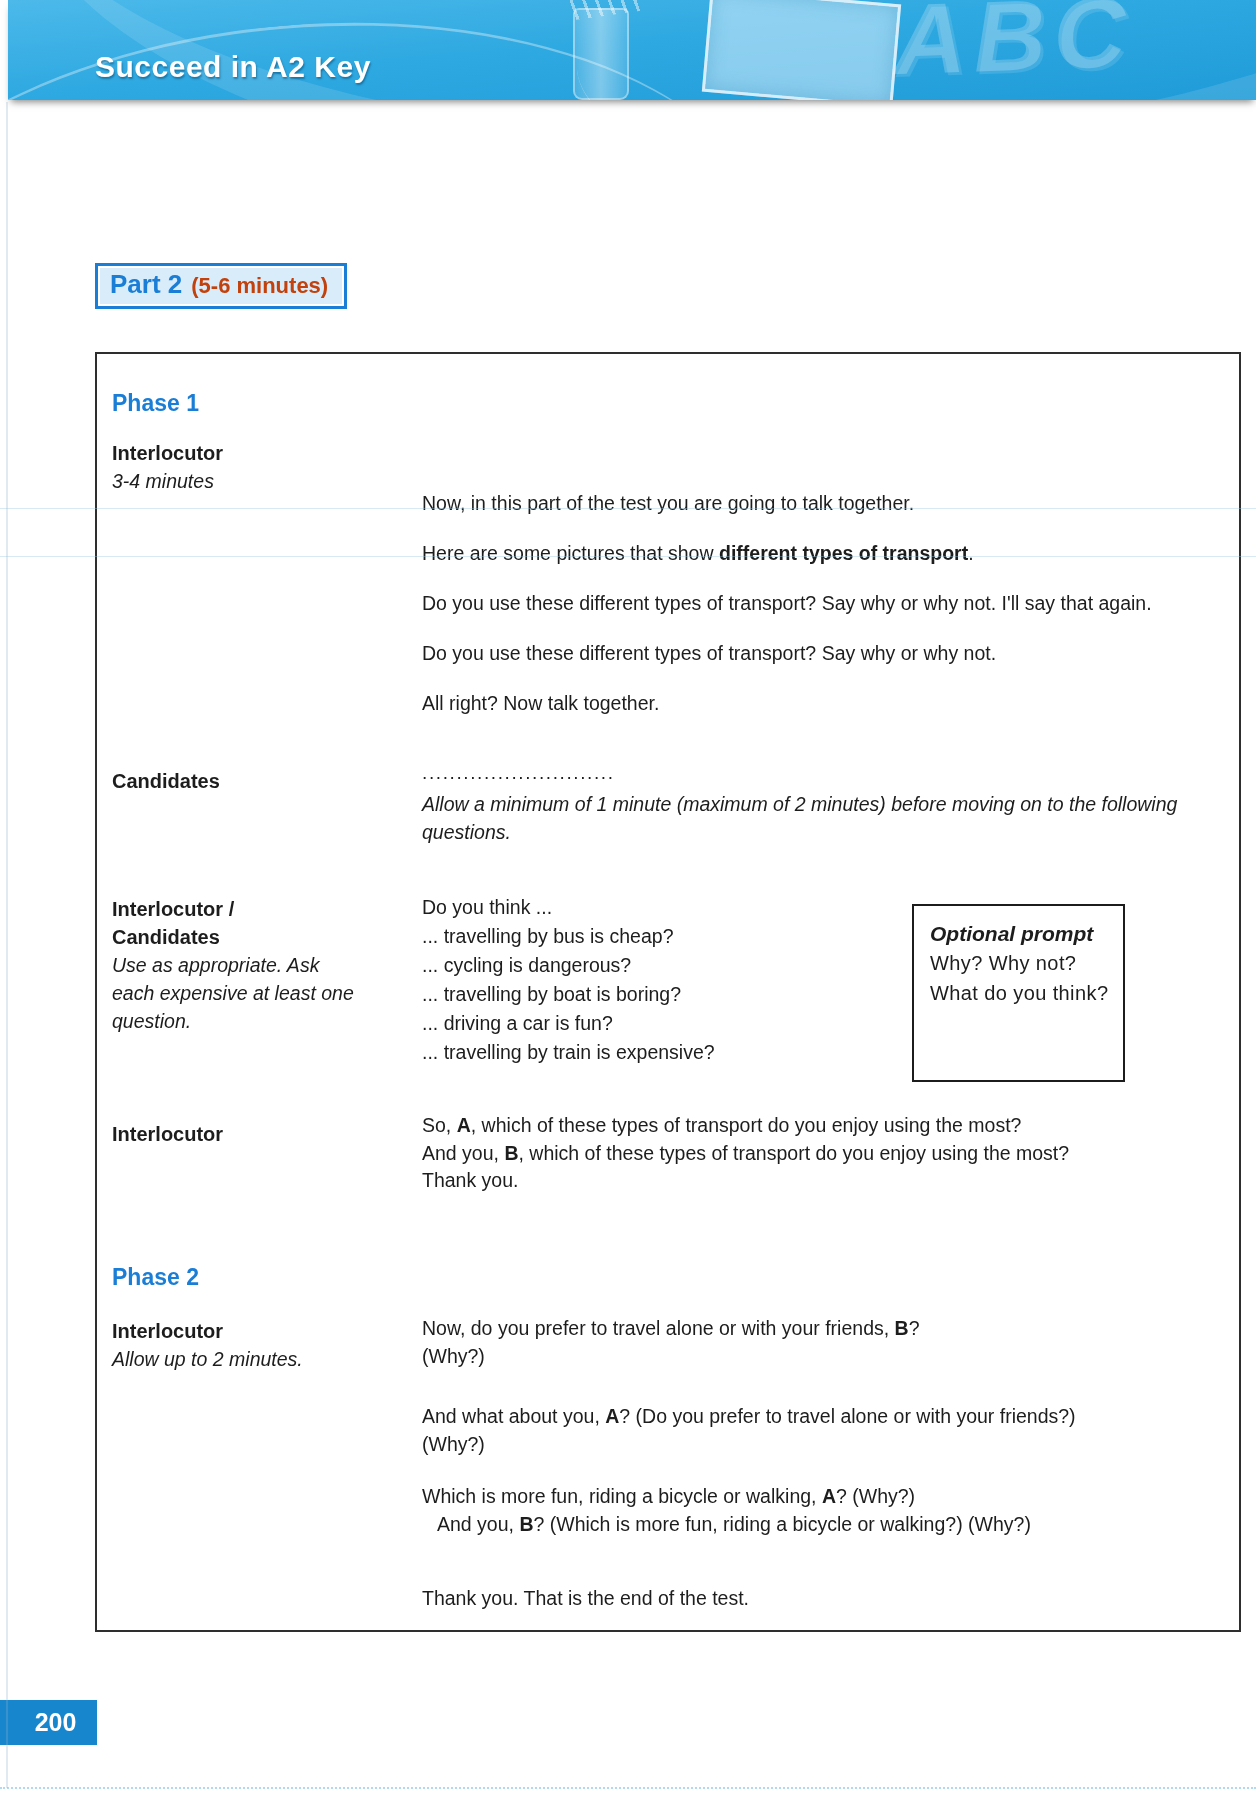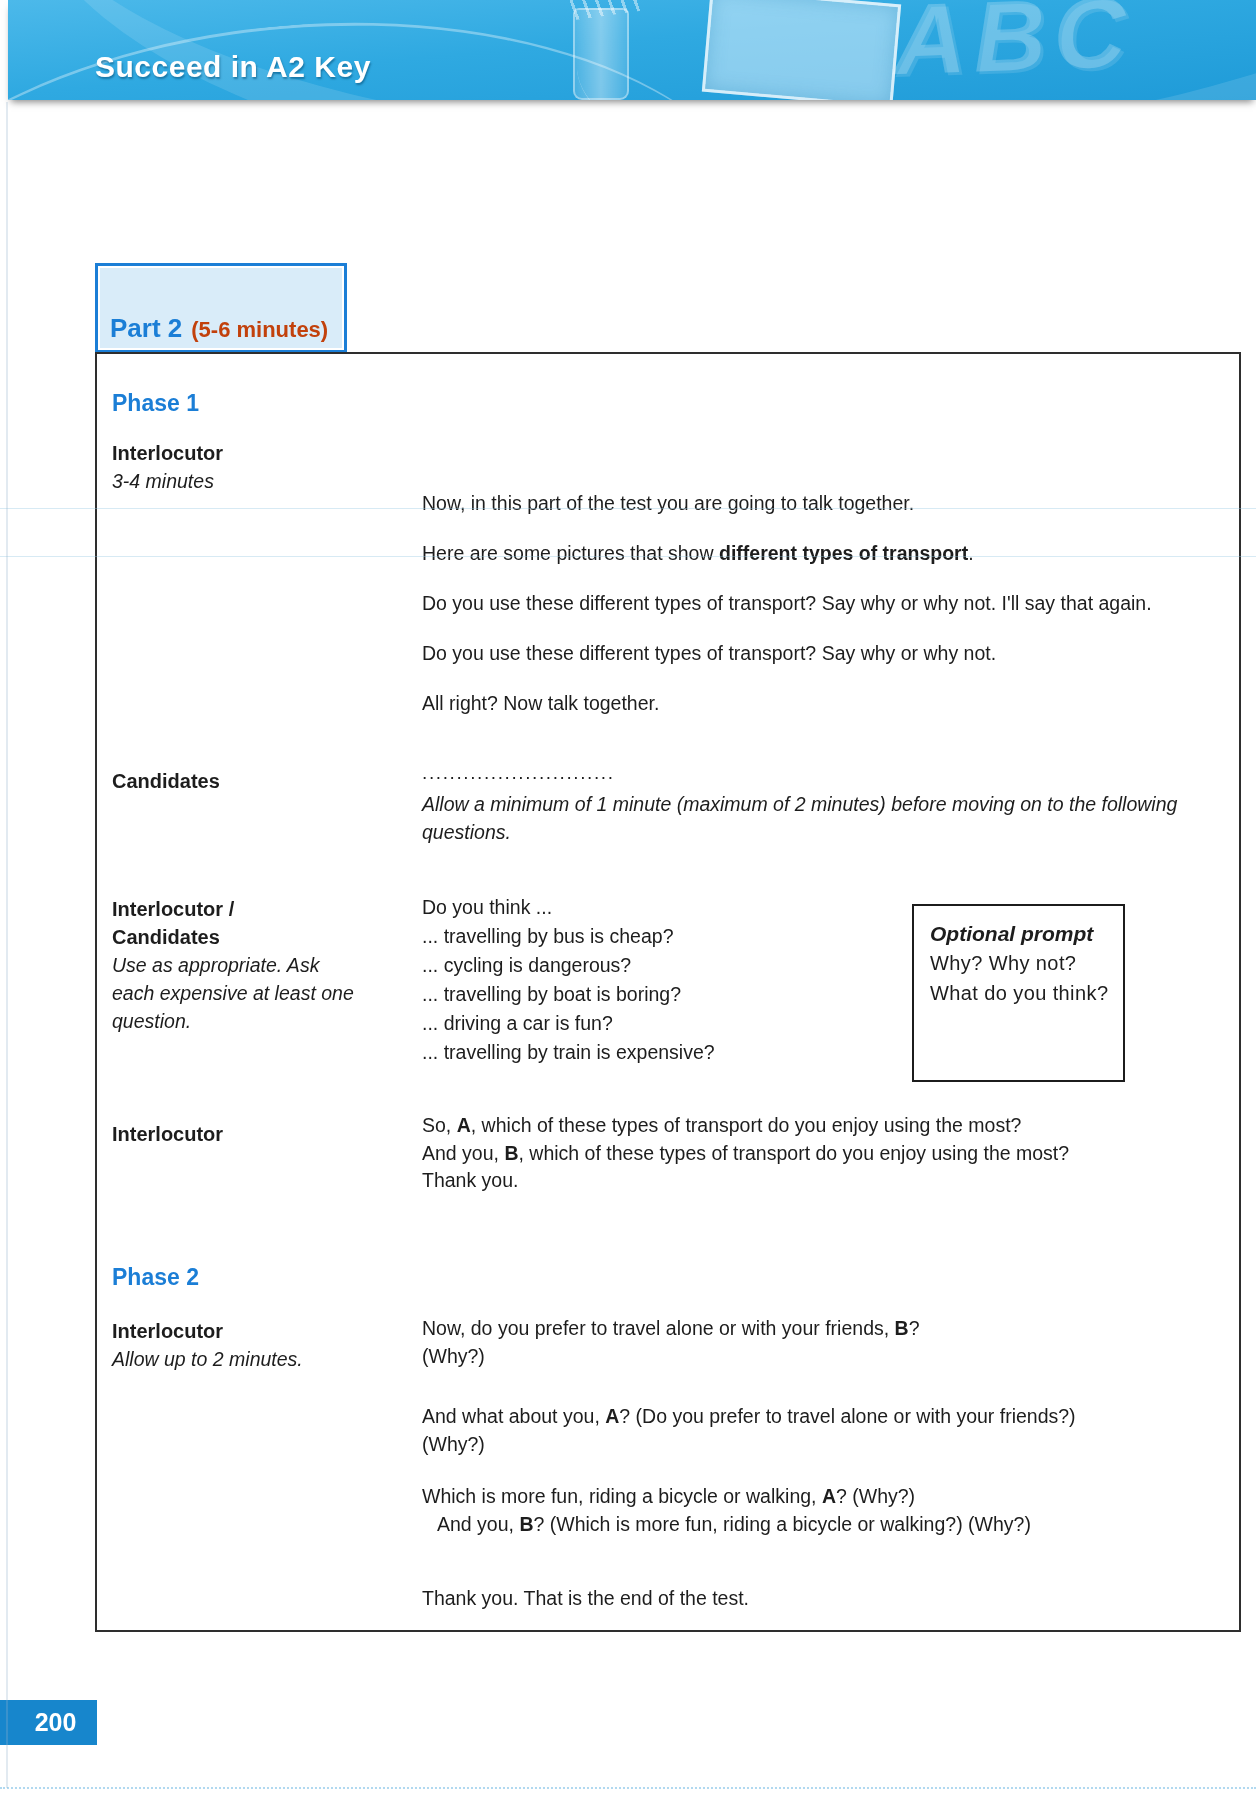--- a/index.html
+++ b/index.html
@@ -29,21 +29,21 @@
        box-shadow:inset 0 0 18px rgba(50,140,190,.35);}
   .hdr-title{position:absolute;left:87px;top:50px;font-size:30px;font-weight:700;color:#fff;
        letter-spacing:.5px;text-shadow:1px 2px 2px rgba(0,70,110,.5);}
   .hdr-section{position:absolute;left:950px;top:54px;font-size:32px;font-weight:700;color:#fff;
        text-shadow:1px 2px 2px rgba(0,70,110,.5);margin-top:46px;}
 
   
   .part-banner{position:absolute;left:95px;top:263px;display:flex;align-items:baseline;gap:9px;
        background:var(--banner_bg,#d9ecf9);border:3px solid var(--accent,#1b7ed6);
        box-shadow:inset 0 0 0 2px #fff;padding:3px 16px 6px 12px;}
-  .part-label{font-size:26px;font-weight:800;color:var(--accent,#1b7ed6);margin-top:44px;}
+  .part-label{font-size:26px;font-weight:800;color:var(--accent,#1b7ed6);}
   .part-duration{font-size:22px;font-weight:700;color:#c2410c;}
 
   
   .main-box{position:absolute;left:95px;top:352px;width:1142px;height:1276px;
        border:2px solid #2e2e2e;background:#fff;}
   .abs{position:absolute;}
   .phase-title{font-size:23px;font-weight:700;color:var(--accent,#1b7ed6);}
   .lbl{font-size:20px;font-weight:700;color:#1d1d1d;line-height:28px;}
   .note{font-size:19.5px;font-style:italic;color:#1d1d1d;line-height:28px;}
   .body-line{font-size:19.5px;color:#1d1d1d;white-space:nowrap;}

